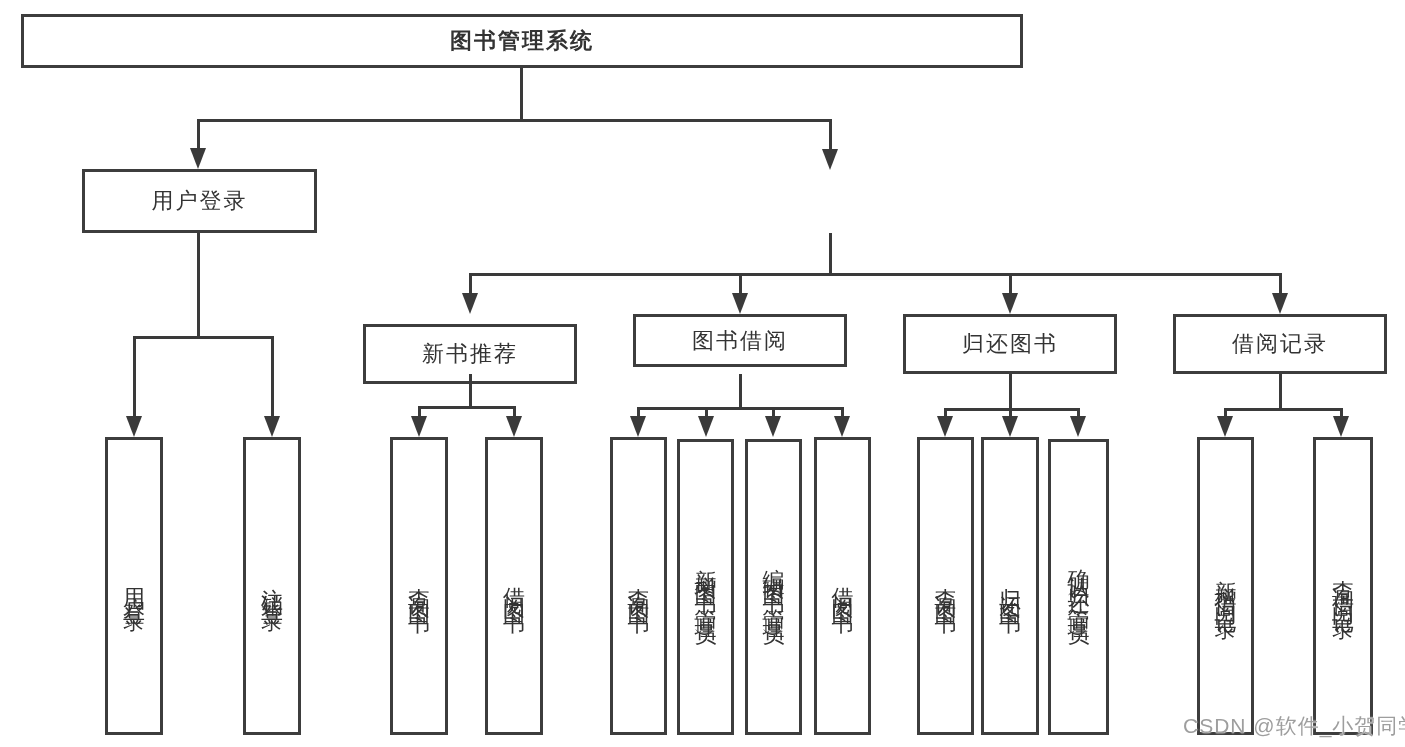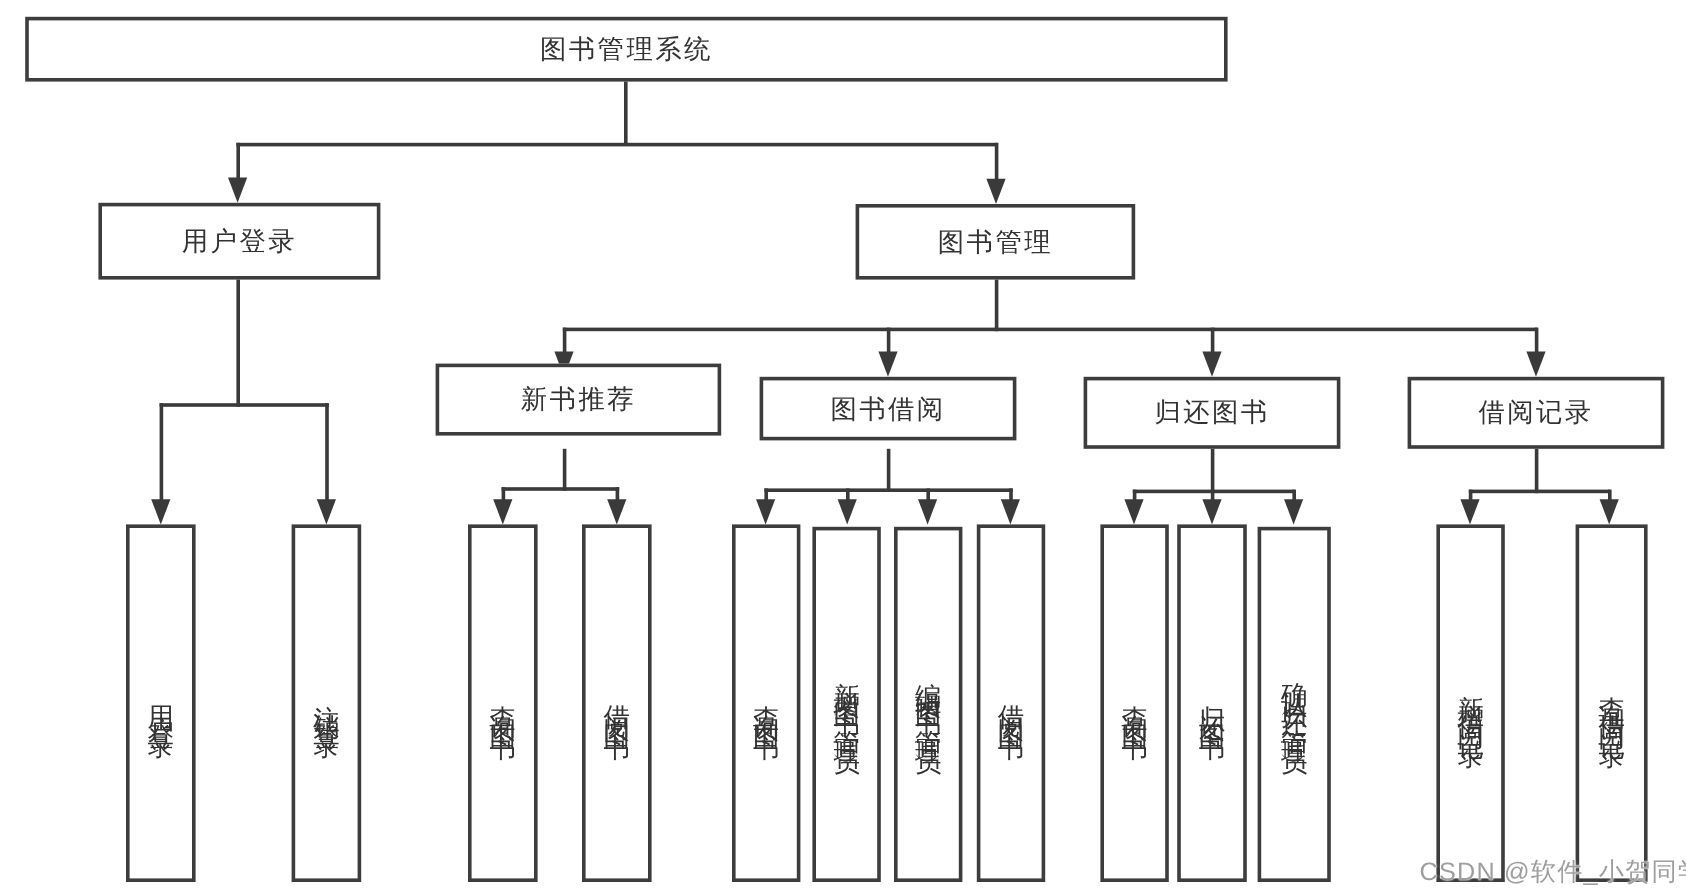--- a/index.html
+++ b/index.html
@@ -32,57 +32,54 @@
     position:absolute;left:1183px;top:712px;z-index:5;
     color:#9e9e9e;font-size:21px;letter-spacing:1px;white-space:nowrap;
     text-shadow:0 0 2px #ffffff,0 0 1px #ffffff;
   }
 </style>
 </head>
 <body>
 
 <div id="stage">
 
-  <div class="box" style="left:21px;top:14px;width:1002px;height:54px;">
+  <div class="box" style="left:21px;top:14px;width:1002px;height:54px;font-weight:bold;">
     <span>图书管理系统</span>
   </div>
 
   <div class="vline" style="left:520px;top:68px;height:53px;"></div>
   <div class="hline" style="left:197px;top:119px;width:634px;"></div>
   <div class="vline" style="left:197px;top:119px;height:34px;"></div>
   <div class="arr" style="left:190px;top:148px;"></div>
   <div class="vline" style="left:829px;top:119px;height:34px;"></div>
   <div class="arr" style="left:822px;top:149px;"></div>
 
   <div class="box" style="left:82px;top:169px;width:235px;height:64px;">
     <span>用户登录</span>
-  </div>
-  <div class="box" style="left:713px;top:170px;width:233px;height:63px;">
-    <span>图书管理</span>
   </div>
 
   <div class="vline" style="left:197px;top:233px;height:106px;"></div>
   <div class="hline" style="left:133px;top:336px;width:141px;"></div>
   <div class="vline" style="left:133px;top:336px;height:84px;"></div>
   <div class="arr" style="left:126px;top:416px;"></div>
   <div class="vline" style="left:271px;top:336px;height:84px;"></div>
   <div class="arr" style="left:264px;top:416px;"></div>
 
   <div class="vline" style="left:829px;top:233px;height:43px;"></div>
   <div class="hline" style="left:469px;top:273px;width:812px;"></div>
   <div class="vline" style="left:469px;top:273px;height:22px;"></div>
   <div class="arr" style="left:462px;top:293px;"></div>
   <div class="vline" style="left:739px;top:273px;height:22px;"></div>
   <div class="arr" style="left:732px;top:293px;"></div>
   <div class="vline" style="left:1009px;top:273px;height:22px;"></div>
   <div class="arr" style="left:1002px;top:293px;"></div>
   <div class="vline" style="left:1279px;top:273px;height:22px;"></div>
   <div class="arr" style="left:1272px;top:293px;"></div>
 
-  <div class="box" style="left:363px;top:303px;width:238px;height:60px;">
+  <div class="box" style="left:363px;top:324px;width:214px;height:60px;">
     <span>新书推荐</span>
   </div>
   <div class="box" style="left:633px;top:314px;width:214px;height:53px;">
     <span>图书借阅</span>
   </div>
   <div class="box" style="left:903px;top:314px;width:214px;height:60px;">
     <span>归还图书</span>
   </div>
   <div class="box" style="left:1173px;top:314px;width:214px;height:60px;">
     <span>借阅记录</span>

